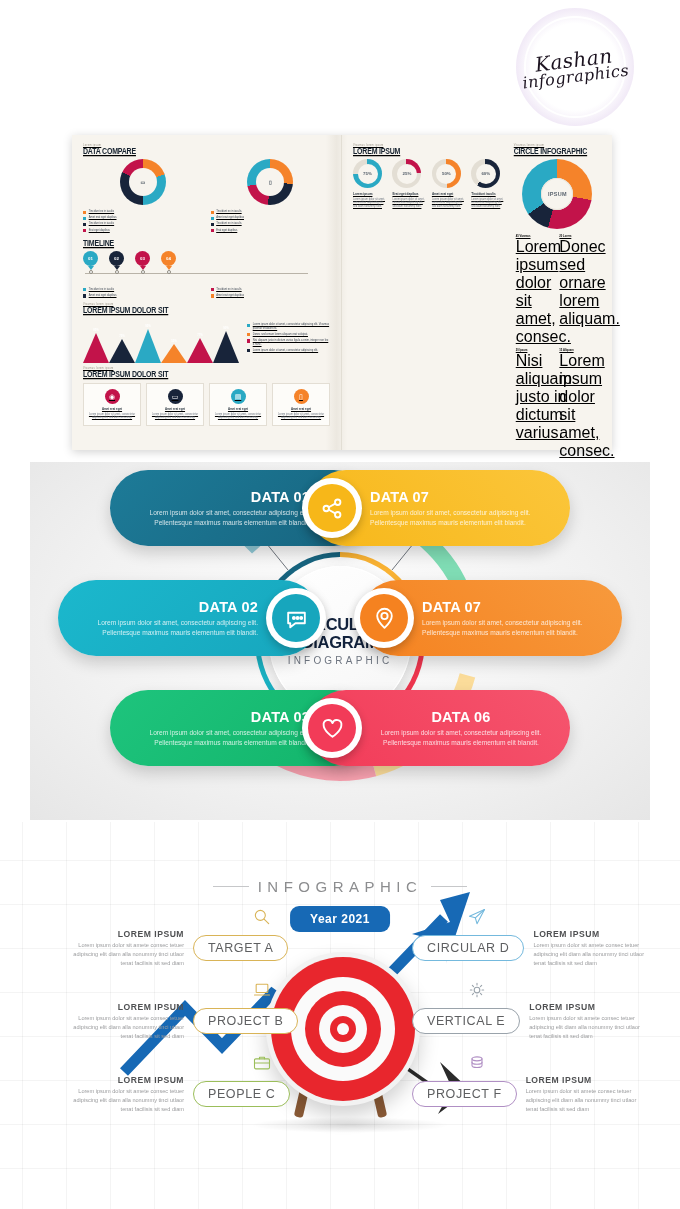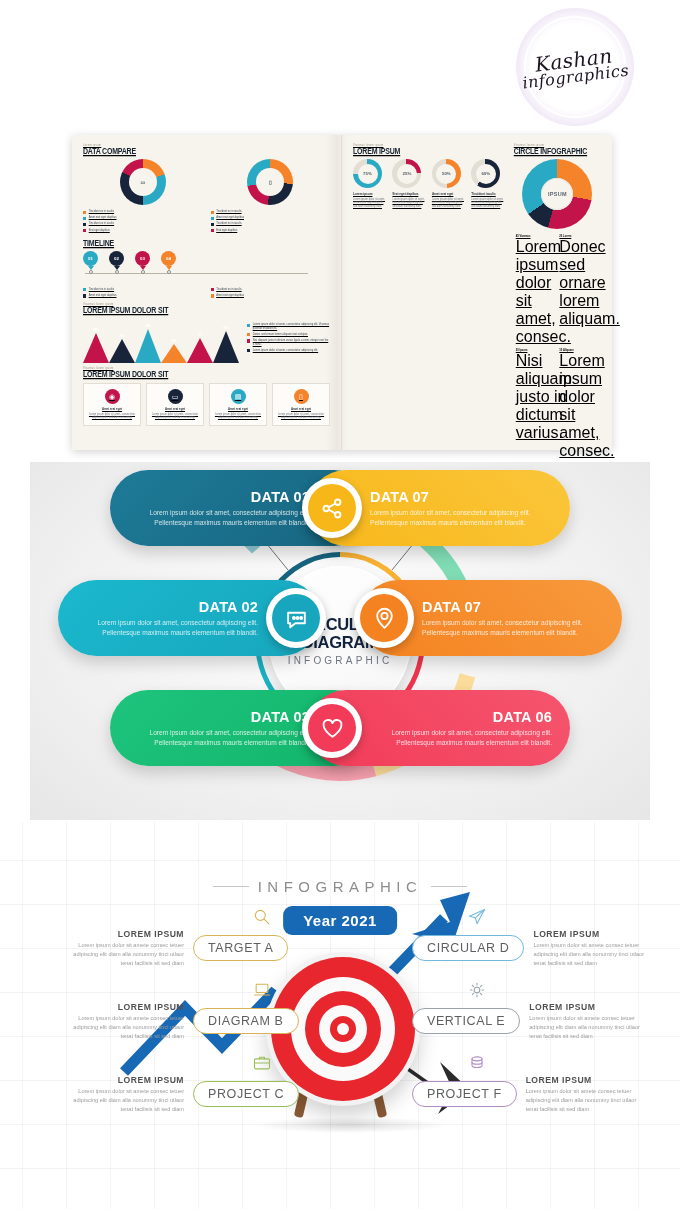--- a/index.html
+++ b/index.html
@@ -182,21 +182,21 @@
       linear-gradient(to right, rgba(0,0,0,.045) 1px, transparent 1px),
       linear-gradient(to bottom, rgba(0,0,0,.045) 1px, transparent 1px);
     background-size: 44px 44px; background-position: 22px 38px;}
   .bt-title{ position:absolute; top:18px; left:0; right:0; text-align:center;
              font-size:27px; font-weight:bold; color:#58595b; letter-spacing:.4px;}
   .bt-sub-wrap{ position:absolute; top:56px; left:0;right:0; display:flex; align-items:center;
                 justify-content:center; gap:9px;}
   .bt-sub-wrap .ln{width:36px;height:1px;background:#c6c7c9;}
   .bt-sub{ font-size:15px; color:#8c8d8f; letter-spacing:5.5px;}
   .year-badge{ position:absolute; top:84px; left:50%; transform:translateX(-50%);
-               background:#1769b5; color:#fff; font-size:15px; font-weight:bold;
+               background:#1769b5; color:#fff; font-size:12px; font-weight:bold;
                padding:6px 20px; border-radius:9px; letter-spacing:.5px;}
 
   .proj{ position:absolute; display:flex; align-items:center; gap:9px; }
   .proj .chip{
     border:1.4px solid #ccc; border-radius:16px; padding:5px 14px;
     font-size:12.5px; color:#5e5f61; letter-spacing:.6px; background:#fff; white-space:nowrap;
   }
   .proj .ptxt{ width:122px; }
   .proj .ptxt .ph{font-size:8.6px;font-weight:bold;color:#4f5052;letter-spacing:.5px;}
   .proj .ptxt .pb{font-size:5.6px;color:#9b9c9e;line-height:1.6;margin-top:2px;}
@@ -769,21 +769,21 @@
       <div class="pico" style="left:-6px">
         <i style="background:#f58220">
           <svg viewBox="0 0 24 24" stroke-linecap="round" stroke-linejoin="round">
                 <path d="M12 21s7-6.6 7-11.4A7 7 0 0 0 5 9.6C5 14.4 12 21 12 21z"></path>
                 <circle cx="12" cy="9.6" r="3"></circle>
               </svg>
         </i>
       </div>
     </div>
         <div class="pill" style="left:278px;top:228px;width:262px;background:linear-gradient(225deg, #f5556e, #f23b58)">
-      <div class="ptext" style="text-align:right;padding-left:62px;padding-right:18px;width:100%">
+      <div class="ptext" style="text-align:center;padding-left:62px;padding-right:18px;width:100%">
         <div class="ph">DATA 06</div>
         <div class="pb">Lorem ipsum dolor sit amet, consectetur adipiscing elit. Pellentesque maximus mauris elementum elit blandit.</div>
       </div>
       <div class="pico" style="left:-6px">
         <i style="background:#f23b58">
           <svg viewBox="0 0 24 24" stroke-linecap="round" stroke-linejoin="round">
                 <path d="M12 20S3.5 14.3 3.5 8.9A4.4 4.4 0 0 1 12 6.8a4.4 4.4 0 0 1 8.5 2.1C20.5 14.3 12 20 12 20z"></path>
               </svg>
         </i>
       </div>
@@ -839,34 +839,34 @@
               <circle cx="10" cy="10" r="6"></circle>
               <path d="M14.5 14.5 20 20"></path>
             </svg>
      </span>
         </div>
         <div class="proj" style="left:62px;top:180px">
      <div class="ptxt" style="text-align:right">
         <div class="ph">LOREM IPSUM</div>
         <div class="pb">Lorem ipsum dolor sit amete consec tetuer adipiscing elit diam alla nonummy tinci utlaor tenat facilisis sit sed diam</div>
           </div>
-      <div class="chip" style="border-color:#d9b457">DIAGRAM B</div>
+      <div class="chip" style="border-color:#d9b457">PROJECT B</div>
      <span class="picon" style="left:190px">
        <svg viewBox="0 0 24 24" stroke="#d9b457" stroke-linecap="round" stroke-linejoin="round">
               <rect x="5" y="5" width="14" height="10" rx="1"></rect>
               <path d="M3 18h18"></path>
             </svg>
      </span>
         </div>
         <div class="proj" style="left:62px;top:253px">
      <div class="ptxt" style="text-align:right">
         <div class="ph">LOREM IPSUM</div>
         <div class="pb">Lorem ipsum dolor sit amete consec tetuer adipiscing elit diam alla nonummy tinci utlaor tenat facilisis sit sed diam</div>
           </div>
-      <div class="chip" style="border-color:#9bbe5a">PROJECT C</div>
+      <div class="chip" style="border-color:#9bbe5a">PEOPLE C</div>
      <span class="picon" style="left:190px">
        <svg viewBox="0 0 24 24" stroke="#9bbe5a" stroke-linecap="round" stroke-linejoin="round">
               <rect x="3" y="7" width="18" height="12" rx="1.5"></rect>
               <path d="M9 7V5h6v2"></path>
               <path d="M3 12h18"></path>
             </svg>
      </span>
         </div>
         <div class="proj" style="left:412px;top:107px">
      <div class="chip" style="border-color:#74b9dd">CIRCULAR D</div>

